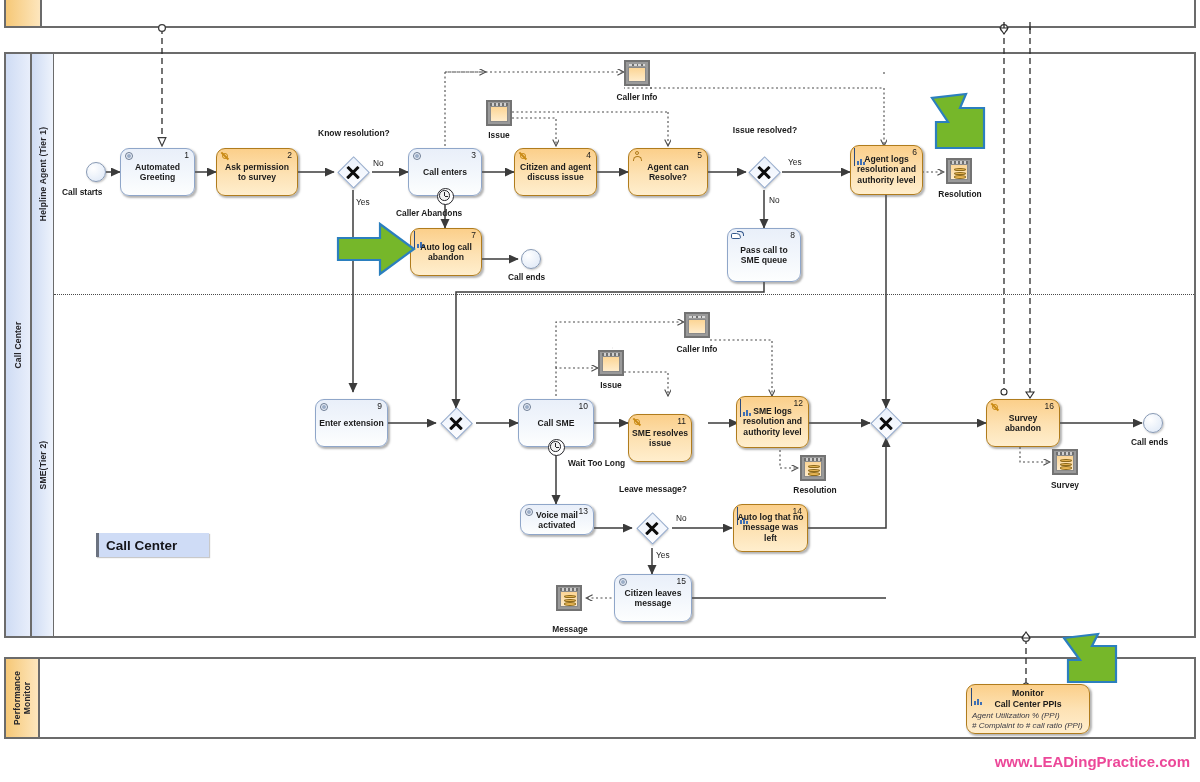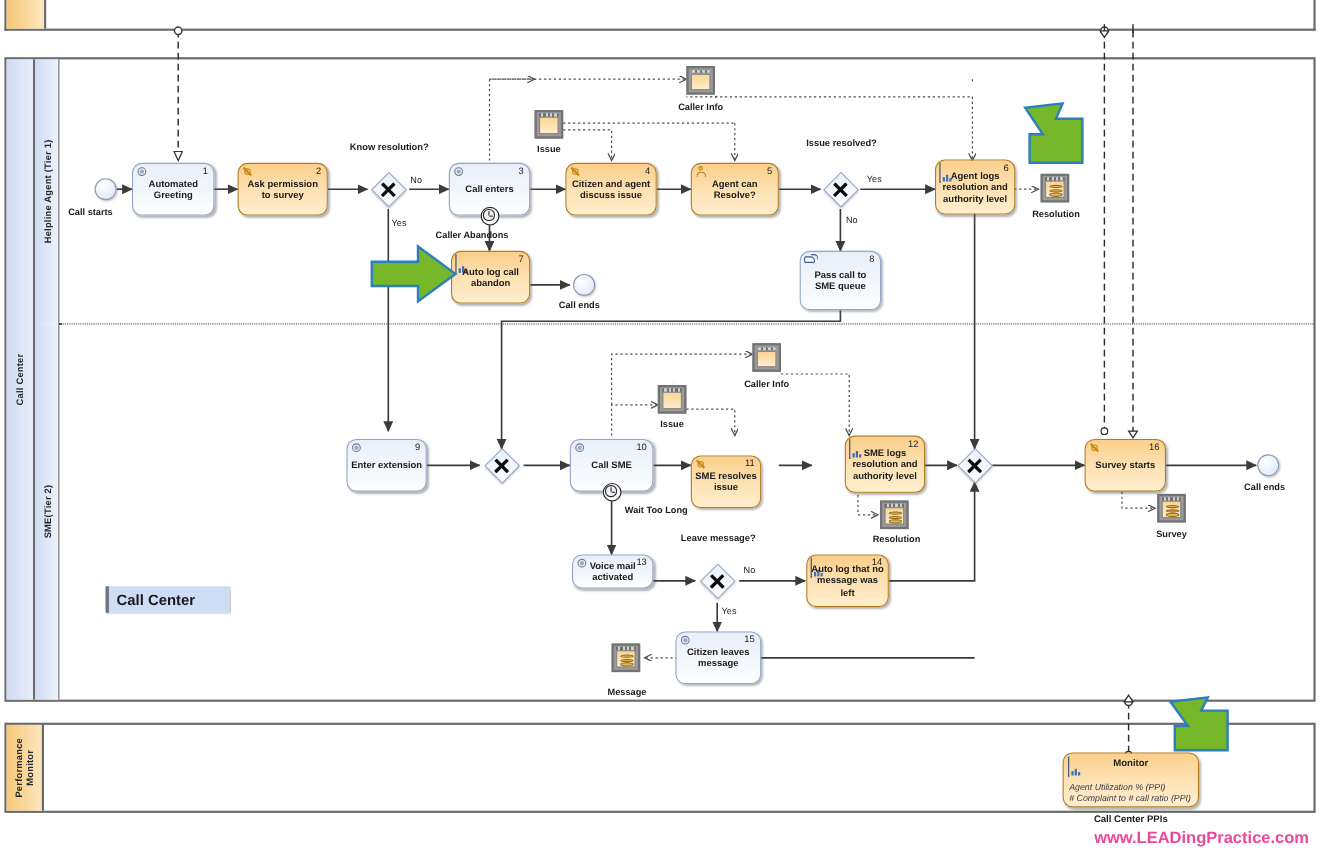--- a/index.html
+++ b/index.html
@@ -112,21 +112,21 @@
   .annot{position:absolute;background:#cfdcf6;border-left:3px solid #6b7280;
         box-shadow:1px 1px 1px rgba(120,120,120,.4);display:flex;align-items:center;
         padding-left:7px;box-sizing:border-box;}
   .annot span{font-size:13.5px;font-weight:bold;color:#15151a;}
 
   
   .mon{position:absolute;box-sizing:border-box;border:1.3px solid #b07c1d;border-radius:9px;
         background:linear-gradient(180deg,#fbcf8a 0%,#fde2b4 50%,#ffeecd 100%);
         box-shadow:1.5px 1.5px 2px rgba(90,90,90,.45);}
   .mon .t1{position:absolute;left:0;right:0;top:3px;text-align:center;font-size:8.7px;font-weight:bold;color:#1b1b1b;}
-  .mon .t2{position:absolute;left:0;right:0;top:14px;text-align:center;font-size:8.7px;font-weight:bold;color:#1b1b1b;margin-top:40px;}
+  .mon .t2{position:absolute;left:0;right:0;top:14px;text-align:center;font-size:8.7px;font-weight:bold;color:#1b1b1b;}
   .mon .t3{position:absolute;left:5px;top:26px;font-size:8px;font-style:italic;color:#3a3a44;}
   .mon .t4{position:absolute;left:5px;top:36px;font-size:8px;font-style:italic;color:#3a3a44;}
   .mon .micon{position:absolute;top:3px;left:4px;width:11px;height:10px;}
 
   
   .footer{position:absolute;left:0;right:0;bottom:0;height:34px;}
   .footer .fl{position:absolute;left:6px;top:4px;font-size:16.5px;font-weight:bold;color:#000;
         letter-spacing:-.2px;}
   .footer .fr{position:absolute;right:10px;top:5px;font-size:15px;font-weight:bold;color:#ec4899;}
 
@@ -409,36 +409,36 @@
       <div class="hand2"></div>
   </div>
   <div class="flbl" style="left:568px;top:458px;">Wait Too Long</div>
 
   <div class="task" style="left:628px;top:414px;width:64px;height:48px;">
     <span class="ticon"><span class="ic-gear"></span></span>
     <span class="num">11</span>
     <span class="tlabel">SME resolves issue</span>
   </div>
 
-  <div class="task" style="left:736px;top:396px;width:73px;height:52px;margin-left:32px;">
+  <div class="task" style="left:736px;top:396px;width:73px;height:52px;">
     <span class="ticon">
       <span class="ic-bars"><i></i><i></i><i></i></span></span>
     <span class="num">12</span>
     <span class="tlabel">SME logs resolution and authority level</span>
   </div>
 
   <div class="gw" style="left:871px;top:408px;">
     <div class="dia"></div>
       <div class="x"></div>
   </div>
 
   <div class="task" style="left:986px;top:399px;width:74px;height:48px;">
     <span class="ticon"><span class="ic-gear"></span></span>
     <span class="num">16</span>
-    <span class="tlabel">Survey starts</span>
+    <span class="tlabel">Survey abandon</span>
   </div>
   <div class="ev end" style="left:1143px;top:413px;"></div>
   <div class="flbl" style="left:1131px;top:437px;">Call ends</div>
 
   <div class="task blue" style="left:520px;top:504px;width:74px;height:31px;">
     <span class="ticon"><span class="ic-gear-b"></span></span>
     <span class="num">13</span>
     <span class="tlabel">Voice mail activated</span>
   </div>
 

